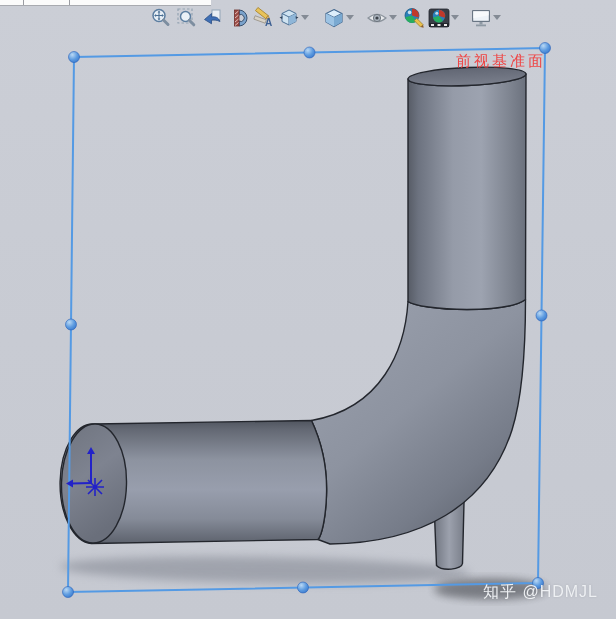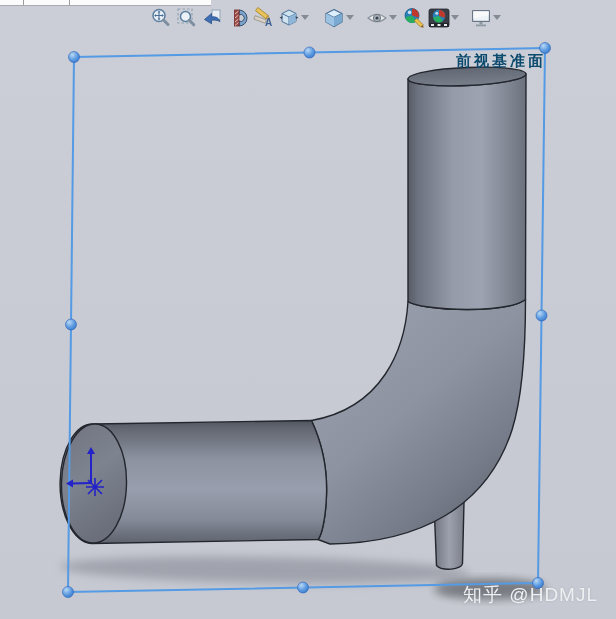--- a/index.html
+++ b/index.html
@@ -30,26 +30,26 @@
   .caret{
     position:absolute;top:15px;width:0;height:0;
     border-left:4px solid transparent;border-right:4px solid transparent;
     border-top:5px solid #848b95;cursor:pointer;
   }
 
   .scene{position:absolute;left:0;top:0;}
 
   .plane-label{
     position:absolute;top:52px;right:70px;
-    font-size:15px;letter-spacing:3px;color:#0c4a6e;font-weight:700;
+    font-size:15px;letter-spacing:3px;color:#ef4444;font-weight:400;
     cursor:default;white-space:nowrap;
   }
   .watermark{
     position:absolute;top:582px;right:18px;
-    font-size:19px;color:#eef0f3;letter-spacing:1px;
+    font-size:16px;color:#eef0f3;letter-spacing:1px;
     text-shadow:0 0 2px rgba(120,125,135,.35);white-space:nowrap;
   }
 </style>
 </head>
 <body>
 
 <div class="viewport">
 
   <div class="top-strip">
     <span class="div1"></span>

